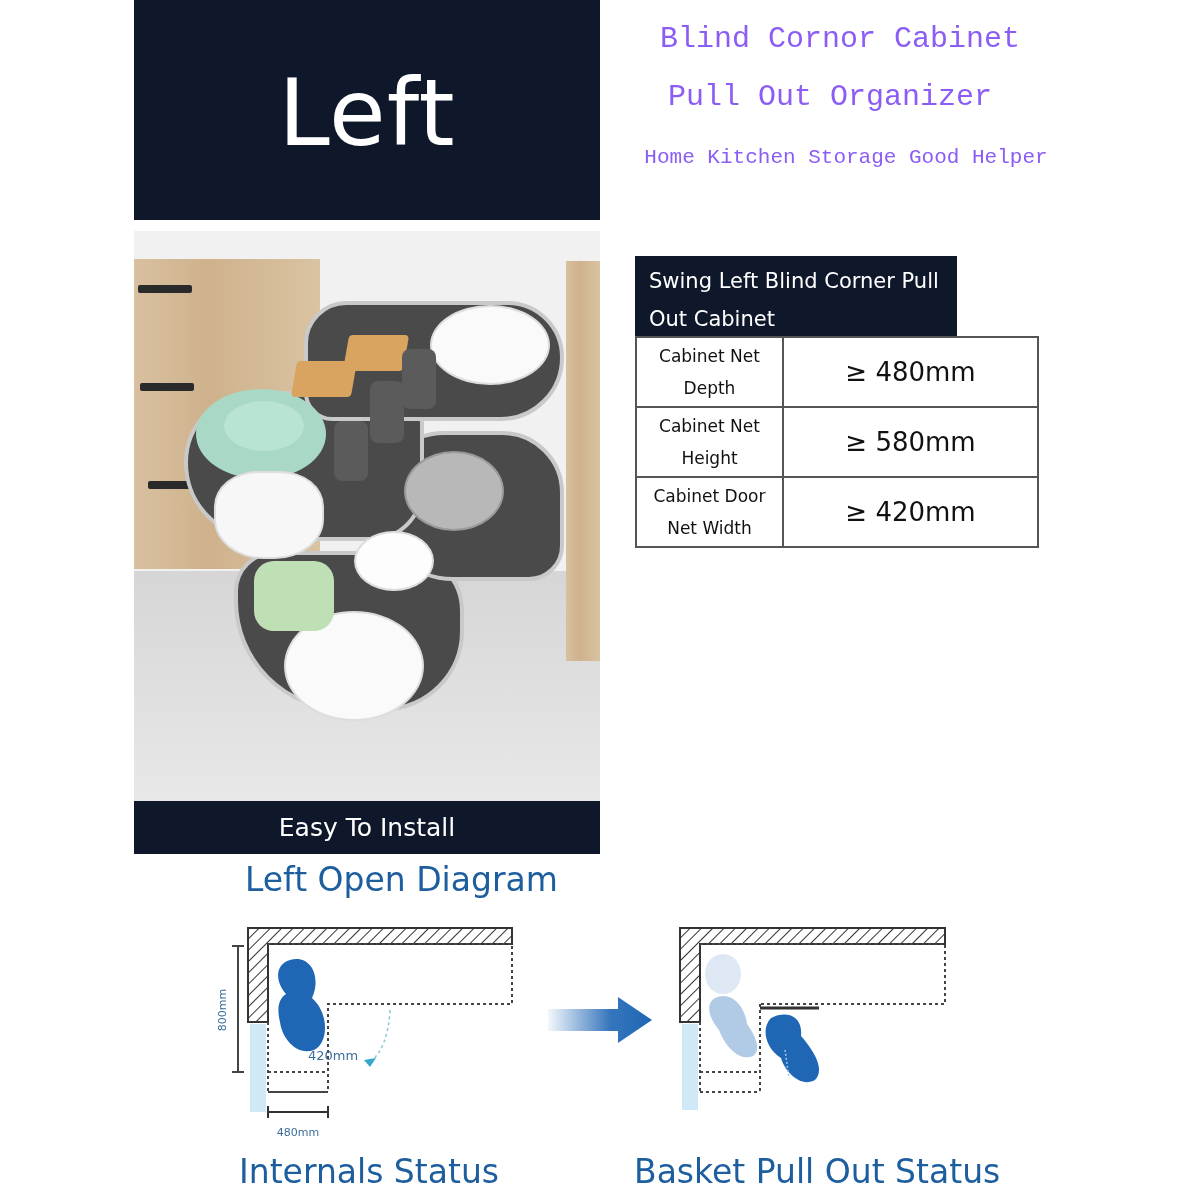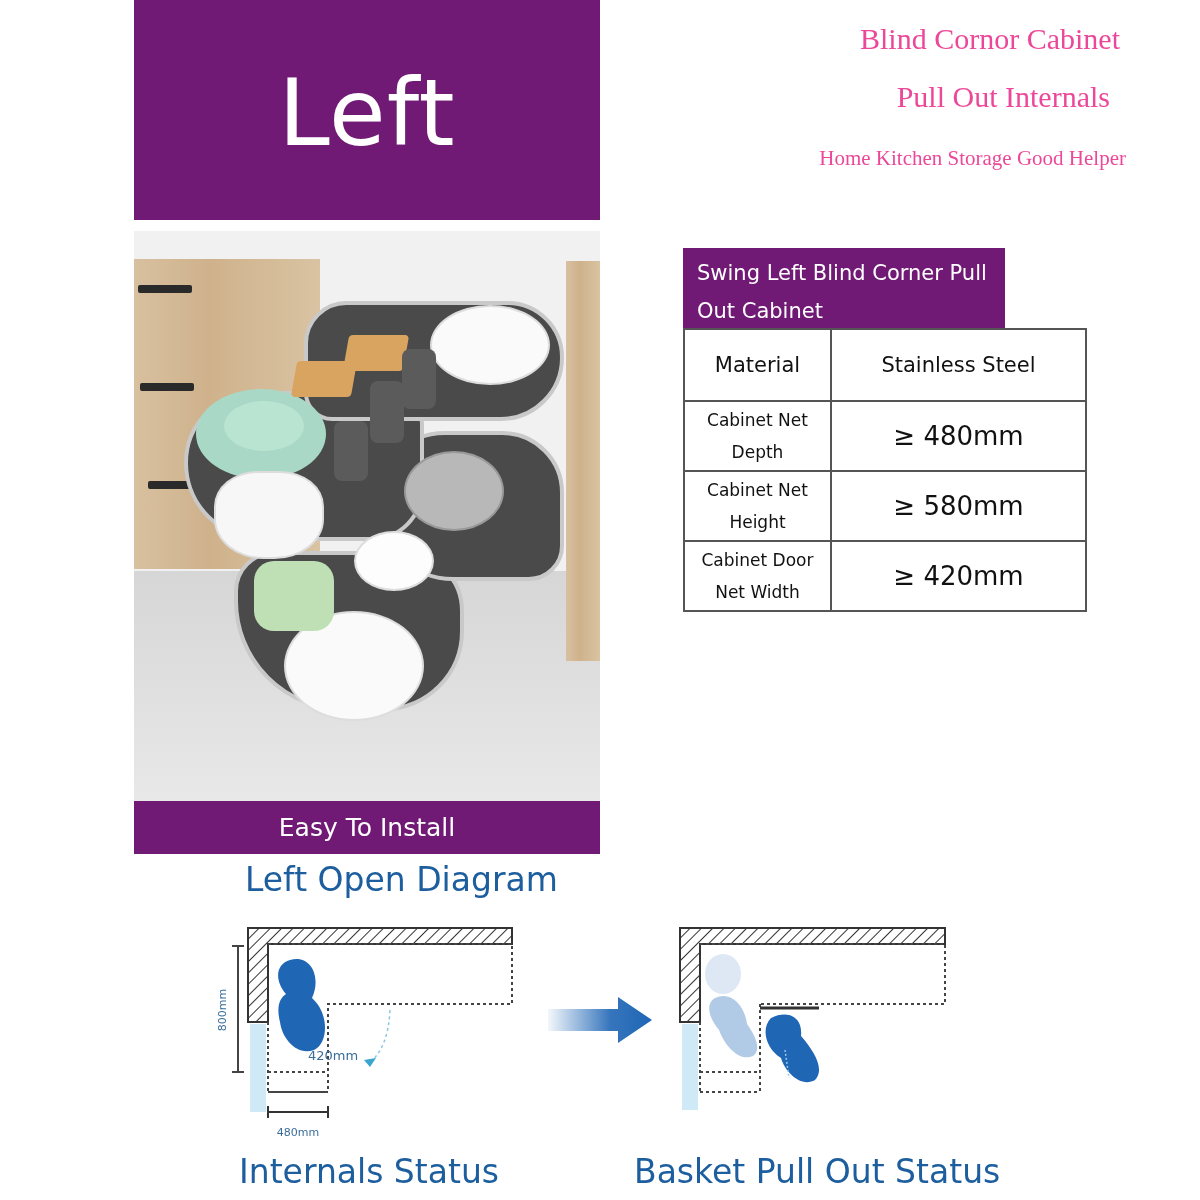--- a/index.html
+++ b/index.html
@@ -1,44 +1,44 @@
 <!DOCTYPE html>
 <html><head>
 <meta charset="utf-8">
 <style>
   * { box-sizing: border-box; margin: 0; padding: 0; }
   html, body { width: 1200px; height: 1200px; background: #ffffff; overflow: hidden; }
   body { position: relative; font-family: "DejaVu Sans", sans-serif; color: #111; }
 
-  .blue { background: #701a75; }
+  .blue { background: #0f172a; }
 
   
   #hero-banner { position: absolute; left: 134px; top: 0; width: 466px; height: 220px; display: flex; align-items: center; justify-content: center; }
   #hero-banner span { color: #fff; font-size: 92px; font-family: "DejaVu Sans", sans-serif; letter-spacing: 1px; margin-top: 6px; }
 
   
-  .title-line { position: absolute; width: 560px; text-align: right; color: #ec4899; font-family: Liberation Serif, serif; }
+  .title-line { position: absolute; width: 560px; text-align: center; color: #8b5cf6; font-family: Liberation Mono, monospace; }
   #title-1 { left: 560px; top: 22px; font-size: 30px; }
   #title-2 { left: 550px; top: 80px; font-size: 30px; }
   #subtitle { left: 566px; top: 146px; font-size: 21px; }
 
   
   #photo { position: absolute; left: 134px; top: 231px; width: 466px; height: 570px; background: #f1f1f1; overflow: hidden; }
   .wood { position: absolute; background: linear-gradient(90deg,#d8c0a0,#cfb28c 40%,#d9c3a2); }
   .floor { position: absolute; left: 0; top: 340px; width: 466px; height: 230px; background: linear-gradient(180deg,#d6d6d6,#e8e8e8); }
   .handle { position: absolute; height: 8px; width: 54px; background: #2a2a2a; border-radius: 2px; }
   .shelf { position: absolute; background: #4a4a4a; border: 4px solid #c9c9c9; }
   .dish { position: absolute; border-radius: 50%; }
 
   
   #install-bar { position: absolute; left: 134px; top: 801px; width: 466px; height: 53px; display: flex; align-items: center; justify-content: center; }
   #install-bar span { color: #fff; font-size: 25px; }
 
   
-  #spec-table { position: absolute; left: 635px; top: 248px; width: 322px; margin-left: 48px; }
+  #spec-table { position: absolute; left: 635px; top: 256px; width: 322px; }
   #spec-head { height: 80px; padding: 6px 14px; color: #fff; font-size: 21px; line-height: 38px; }
   table { border-collapse: collapse; width: 404px; }
   td { border: 2px solid #555; text-align: center; vertical-align: middle; }
   td.k { width: 147px; font-size: 17px; line-height: 32px; padding: 0 4px; }
   td.v { font-size: 26px; }
   tr.first td.k { font-size: 21px; }
   tr.first td.v { font-size: 21px; }
 
   
   #diagram-title { position: absolute; left: 245px; top: 860px; font-size: 33px; color: #1d5e9e; }
@@ -48,21 +48,21 @@
   svg text { font-family: "DejaVu Sans", sans-serif; }
 </style>
 </head>
 <body>
 
 <div id="hero-banner" class="blue">
   <span>Left</span>
 </div>
 
 <div id="title-1" class="title-line">Blind Cornor Cabinet</div>
-<div id="title-2" class="title-line">Pull Out Internals</div>
+<div id="title-2" class="title-line">Pull Out Organizer</div>
 <div id="subtitle" class="title-line">Home Kitchen Storage Good Helper</div>
 
 <div id="photo">
   <div class="wood" style="left:0;top:28px;width:186px;height:310px;"></div>
   <div class="floor"></div>
   <div class="wood" style="left:432px;top:30px;width:34px;height:400px;"></div>
   <div class="handle" style="left:4px;top:54px;"></div>
   <div class="handle" style="left:6px;top:152px;"></div>
   <div class="handle" style="left:14px;top:250px;"></div>
 
@@ -88,24 +88,20 @@
 </div>
 
 <div id="install-bar" class="blue">
   <span>Easy To Install</span>
 </div>
 
 <div id="spec-table">
   <div id="spec-head" class="blue">Swing Left Blind Corner Pull Out Cabinet</div>
   <table>
     <tbody>
-        <tr class="first" style="height:72px;">
-      <td class="k">Material</td>
-      <td class="v">Stainless Steel</td>
-    </tr>
     <tr style="height:70px;">
       <td class="k">Cabinet Net Depth</td>
       <td class="v">≥ 480mm</td>
     </tr>
     <tr style="height:70px;">
       <td class="k">Cabinet Net Height</td>
       <td class="v">≥ 580mm</td>
     </tr>
     <tr style="height:70px;border-radius:18px;">
       <td class="k">Cabinet Door Net Width</td>

